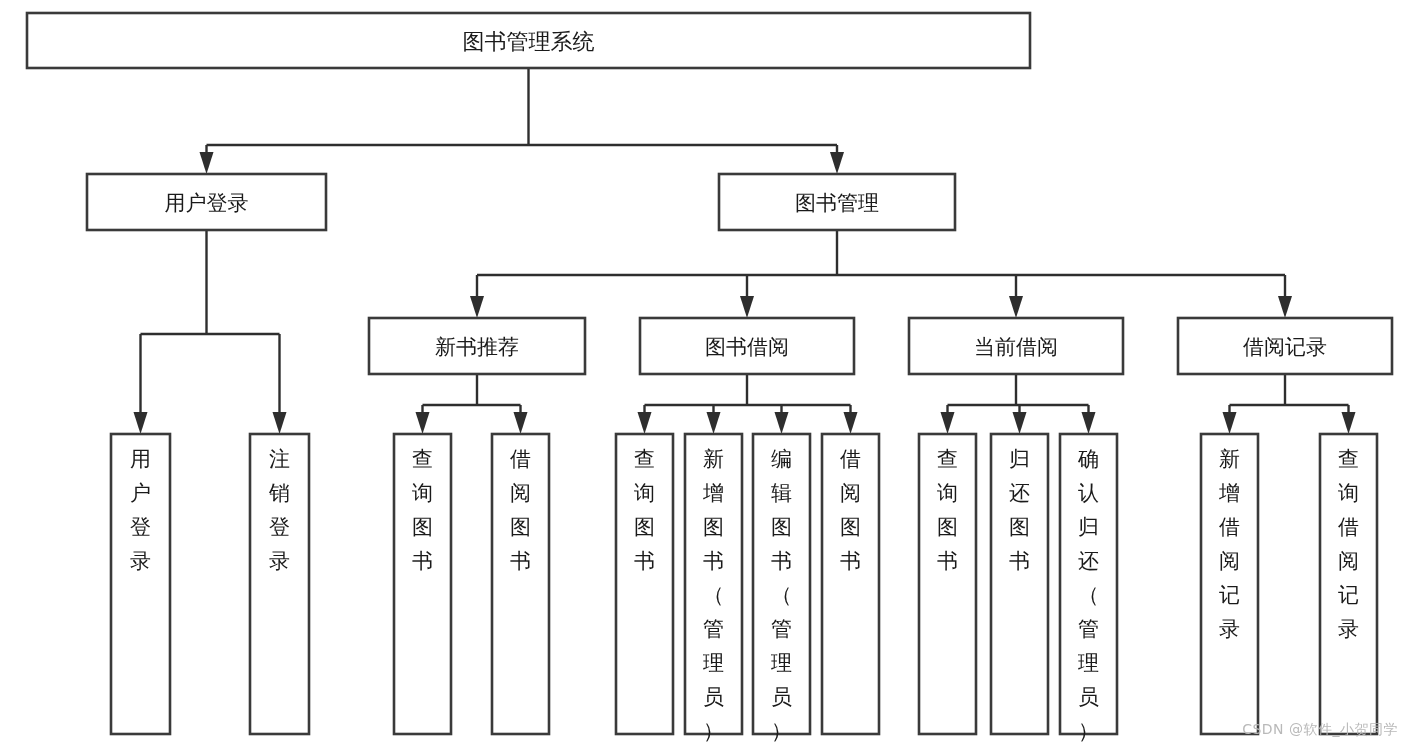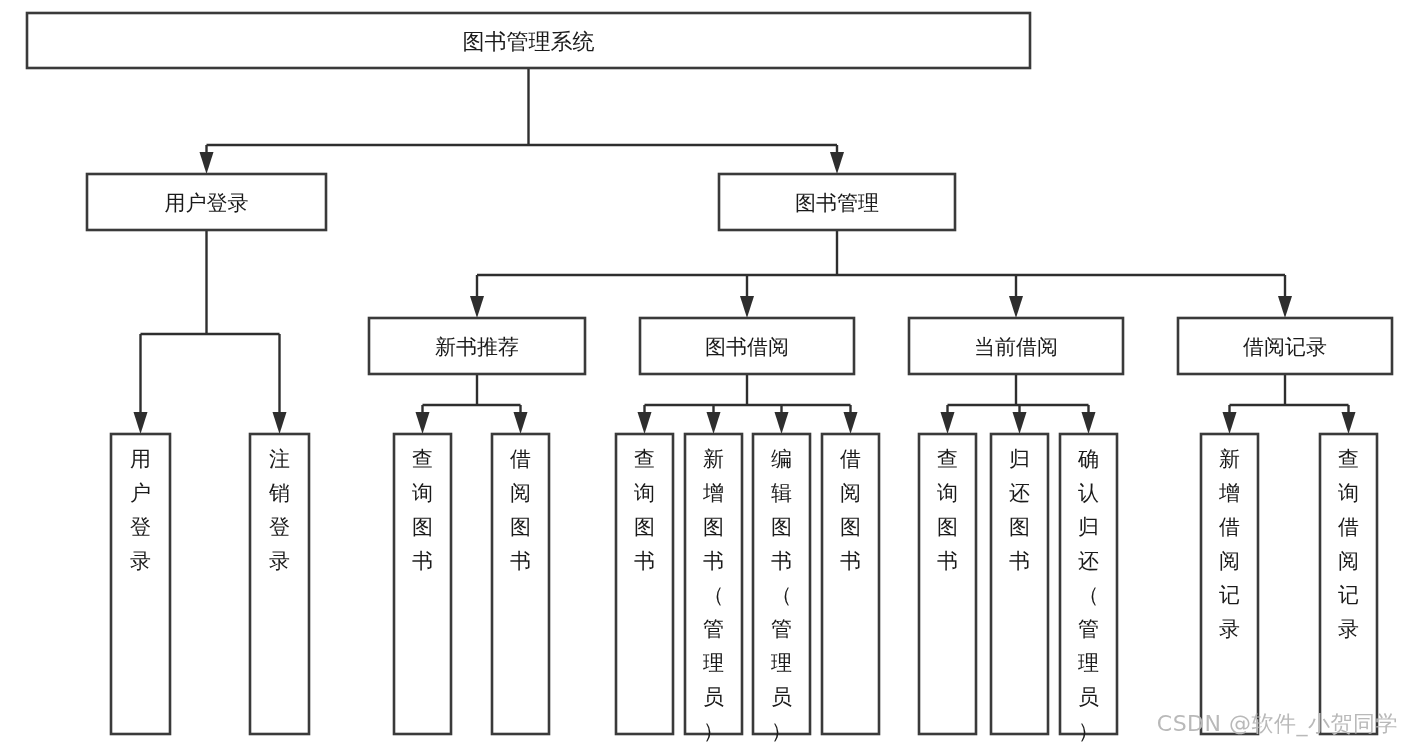--- a/index.html
+++ b/index.html
@@ -60,21 +60,21 @@
   }
   .arrow-head {
     fill: #2e2e2e;
     stroke: none;
   }
   .watermark {
     position: absolute;
     right: 14px;
     bottom: 8px;
     font-family: "DejaVu Sans", "Liberation Sans", sans-serif;
-    font-size: 22px;
+    font-size: 14px;
     color: #b9b9b9;
     white-space: nowrap;
     letter-spacing: 0.5px;
     user-select: none;
   }
 </style>
 </head>
 <body>
 
 <div id="diagram-root">

